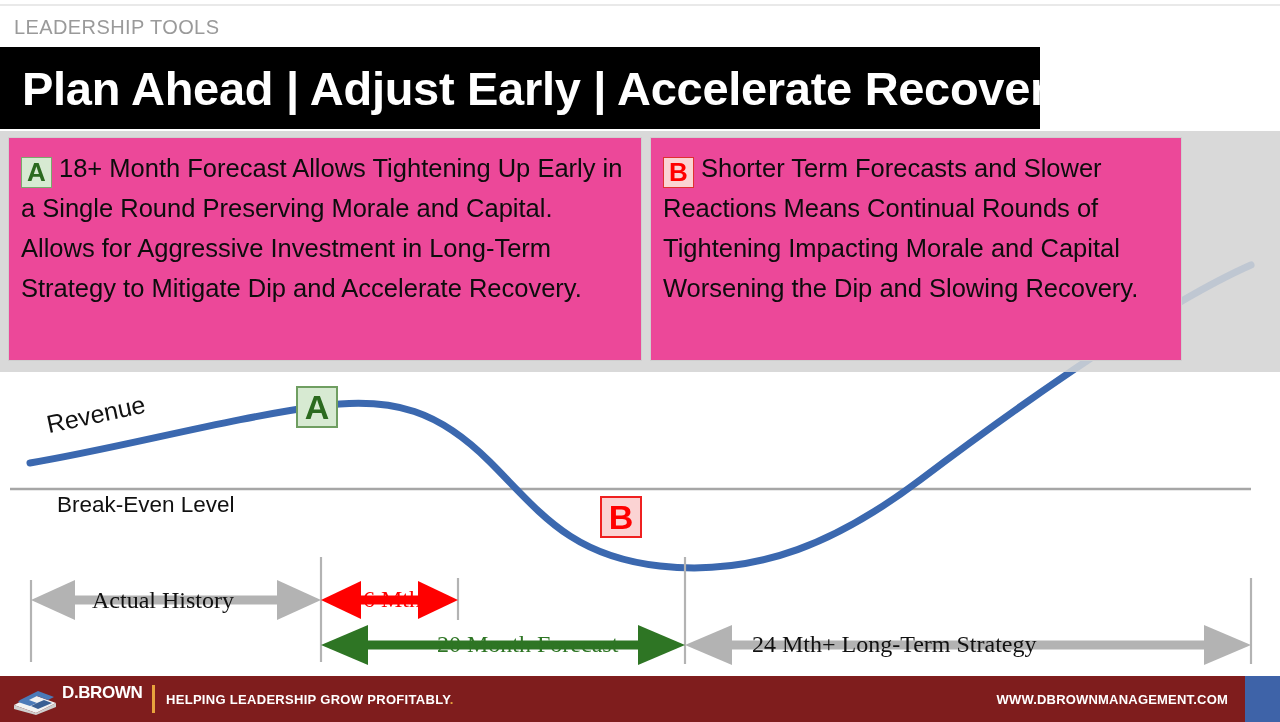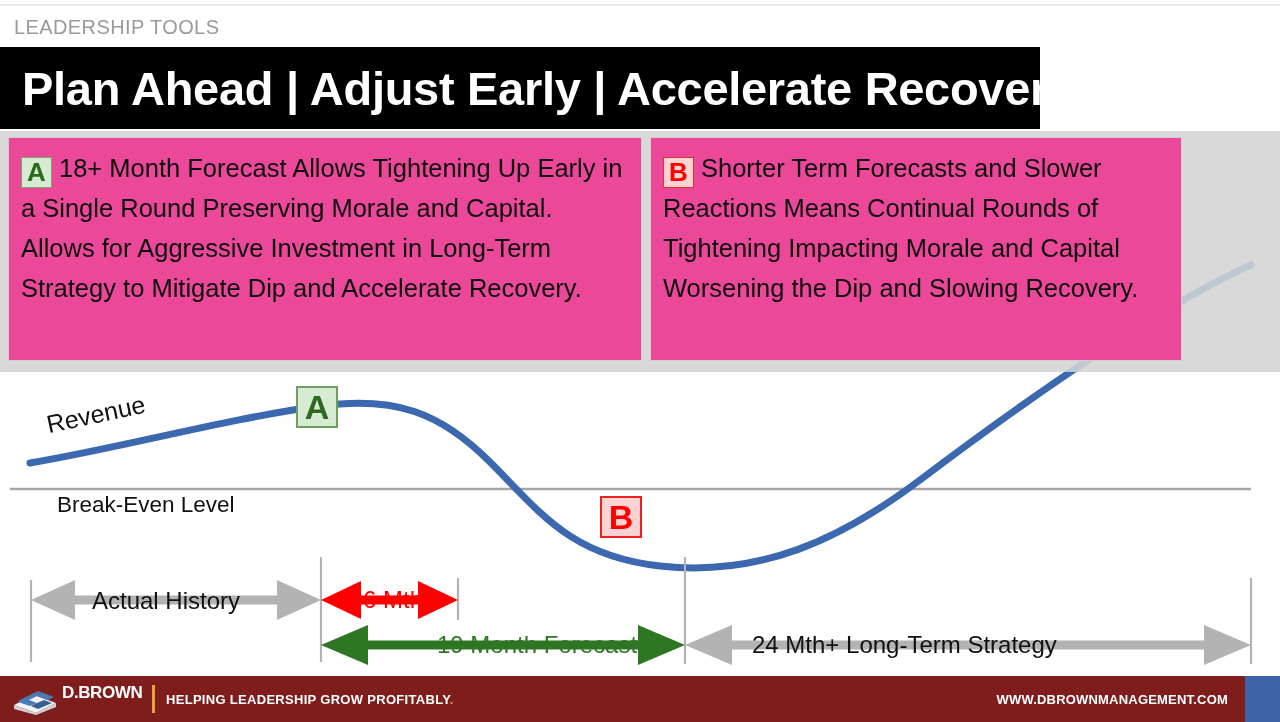--- a/index.html
+++ b/index.html
@@ -93,21 +93,21 @@
     transform:rotate(-12deg);
     transform-origin:left bottom;
     white-space:nowrap;
   }
   .breakeven-label{
     position:absolute;left:57px;top:492px;
     font-size:22.5px;color:#111;white-space:nowrap;
   }
 
   
-  .tl-label{position:absolute;font-size:24px;white-space:nowrap;background:transparent;}
+  .tl-label{position:absolute;font-size:24px;white-space:nowrap;background:transparent;font-family:Liberation Serif, serif;}
   .lbl-actual{left:88px;top:587px;color:#111;padding:0 4px;}
   .lbl-6mths{left:345px;top:586px;color:#ff0000;margin-left:18px;}
   .lbl-18mo{left:437px;top:631px;color:#2e7524;}
   .lbl-24mth{left:752px;top:631px;color:#111;}
 
   
   .footer{
     position:absolute;left:0;top:676px;width:1280px;height:46px;
     background:#7f1d1d;
   }
@@ -205,21 +205,21 @@
   </div>
 
   <div class="revenue-label">Revenue</div>
   <div class="breakeven-label">Break-Even Level</div>
 
   <div class="marker marker-a">A</div>
   <div class="marker marker-b">B</div>
 
   <div class="tl-label lbl-actual">Actual History</div>
   <div class="tl-label lbl-6mths">6 Mths</div>
-  <div class="tl-label lbl-18mo">19 Month Forecast</div>
+  <div class="tl-label lbl-18mo">20 Month Forecast</div>
   <div class="tl-label lbl-24mth">24 Mth+ Long-Term Strategy</div>
 
   <div class="callout callout-a">
     <p><span class="tagbox tag-a">A</span><span>18+ Month Forecast Allows Tightening Up Early in a Single Round Preserving Morale and Capital.  Allows for Aggressive Investment in Long-Term Strategy to Mitigate Dip and Accelerate Recovery.</span></p>
   </div>
 
   <div class="callout callout-b">
     <p><span class="tagbox tag-b">B</span><span>Shorter Term Forecasts and Slower Reactions Means Continual Rounds of Tightening Impacting Morale and Capital Worsening the Dip and Slowing Recovery.</span></p>
   </div>
 

